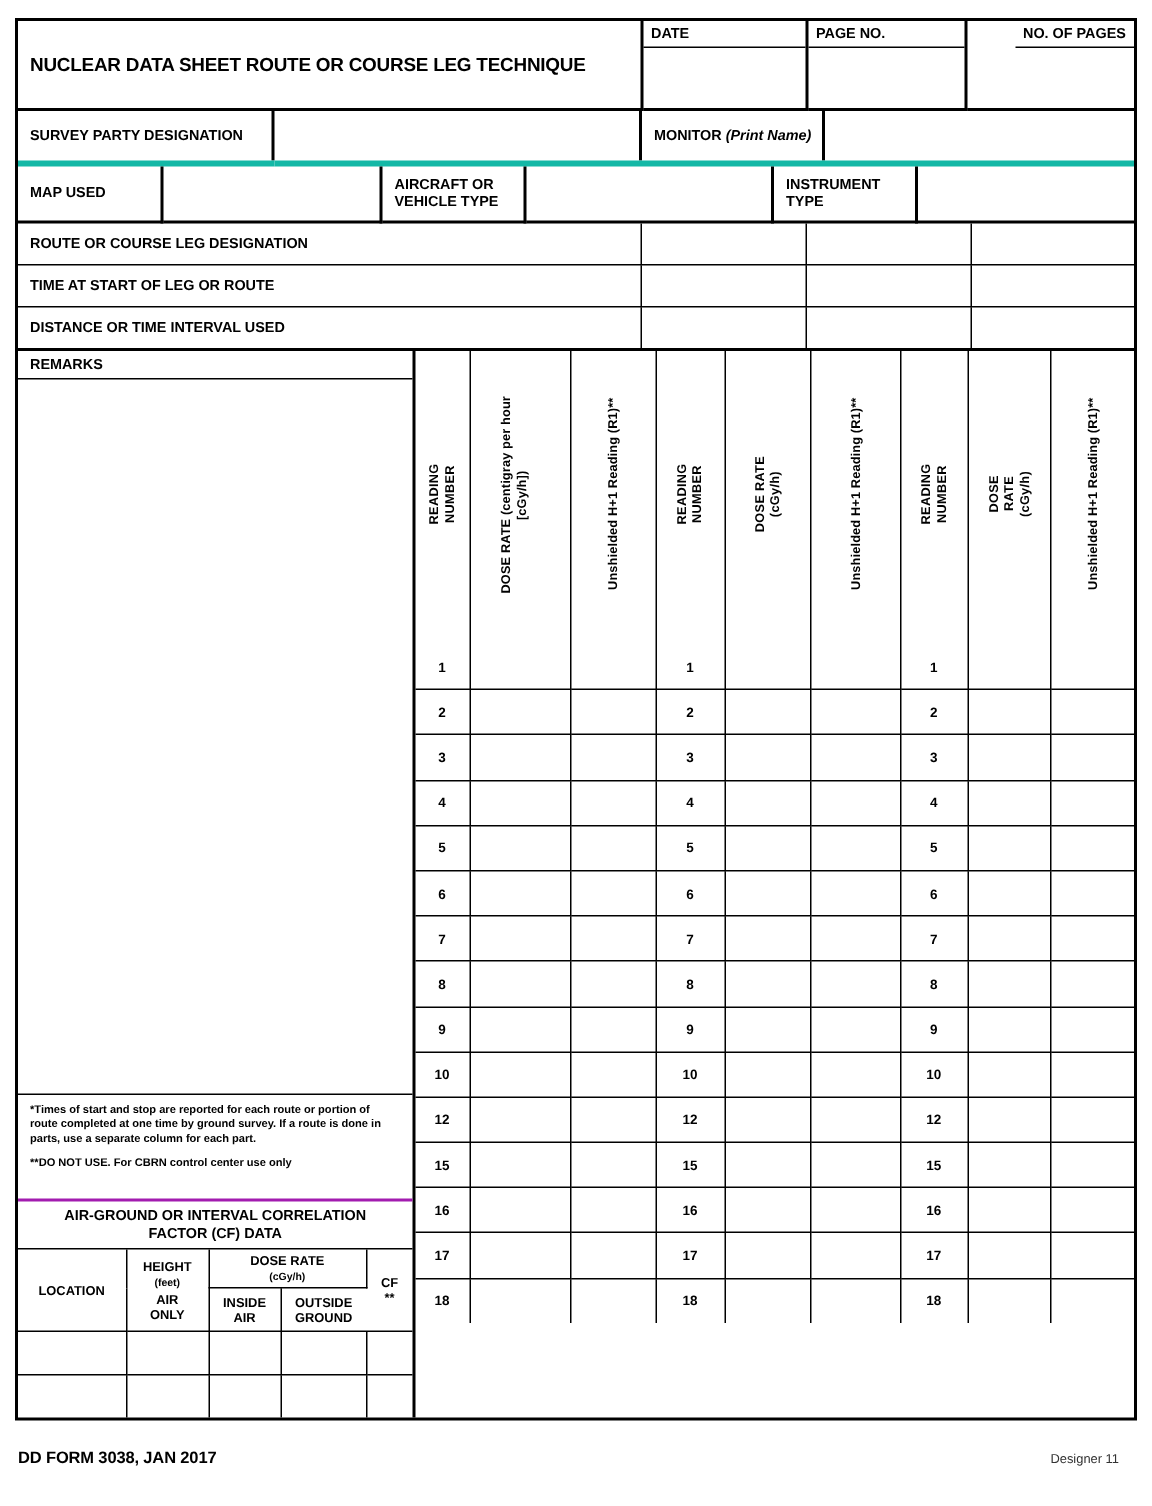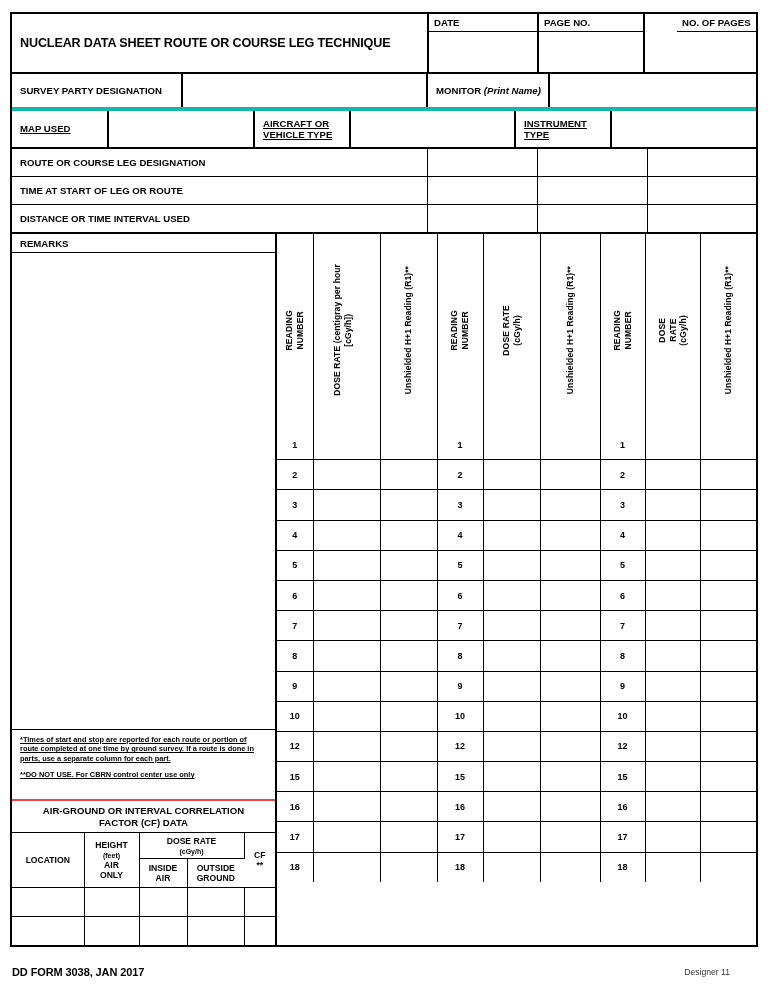--- a/index.html
+++ b/index.html
@@ -102,21 +102,21 @@
   .tbl-sp td:last-child { border-right: none; }
   .lbl-inline {
     font-size: 9.6px;
     font-weight: bold;
     padding-left: 8px;
     white-space: nowrap;
   }
   .lbl-inline .ital { font-style: italic; font-weight: bold; }
 
   
-  .tbl-map { width: 100%; text-decoration: underline; }
+  .tbl-map { width: 100%; }
   .tbl-map td {
     border: none;
     border-right: 2px solid #000;
     border-bottom: 2px solid #000;
     height: 36px;
   }
   .tbl-map td:last-child { border-right: none; }
   .lbl-2line {
     font-size: 9.6px;
     font-weight: bold;
@@ -166,24 +166,23 @@
     font-weight: bold;
     padding: 4px 0 3px 8px;
     border-bottom: 1.5px solid #000;
   }
   .remarks-body {
     height: 476px;
     border-bottom: 1.5px solid #000;
   }
   .notes-box {
     padding: 5px 8px 4px 8px;
-    border-bottom: 2px solid #ef4444;
+    border-bottom: 2px solid #a21caf;
     height: 71px;
     box-sizing: border-box;
-    text-decoration: underline;
   }
   .note-txt {
     font-size: 7.4px;
     font-weight: bold;
     line-height: 1.28;
     margin: 0 0 7px 0;
   }
   .note-txt:last-child { margin-bottom: 0; }
 
   
@@ -263,21 +262,21 @@
   .ff-left {
     position: absolute;
     left: 2px;
     top: 3px;
     font-size: 11px;
     font-weight: bold;
     letter-spacing: -0.1px;
   }
   .ff-right {
     position: absolute;
-    right: 28px;
+    right: 12px;
     top: 4px;
     font-size: 8.6px;
     color: #333;
   }
 </style>
 </head>
 <body>
 
 <div id="page">
 

